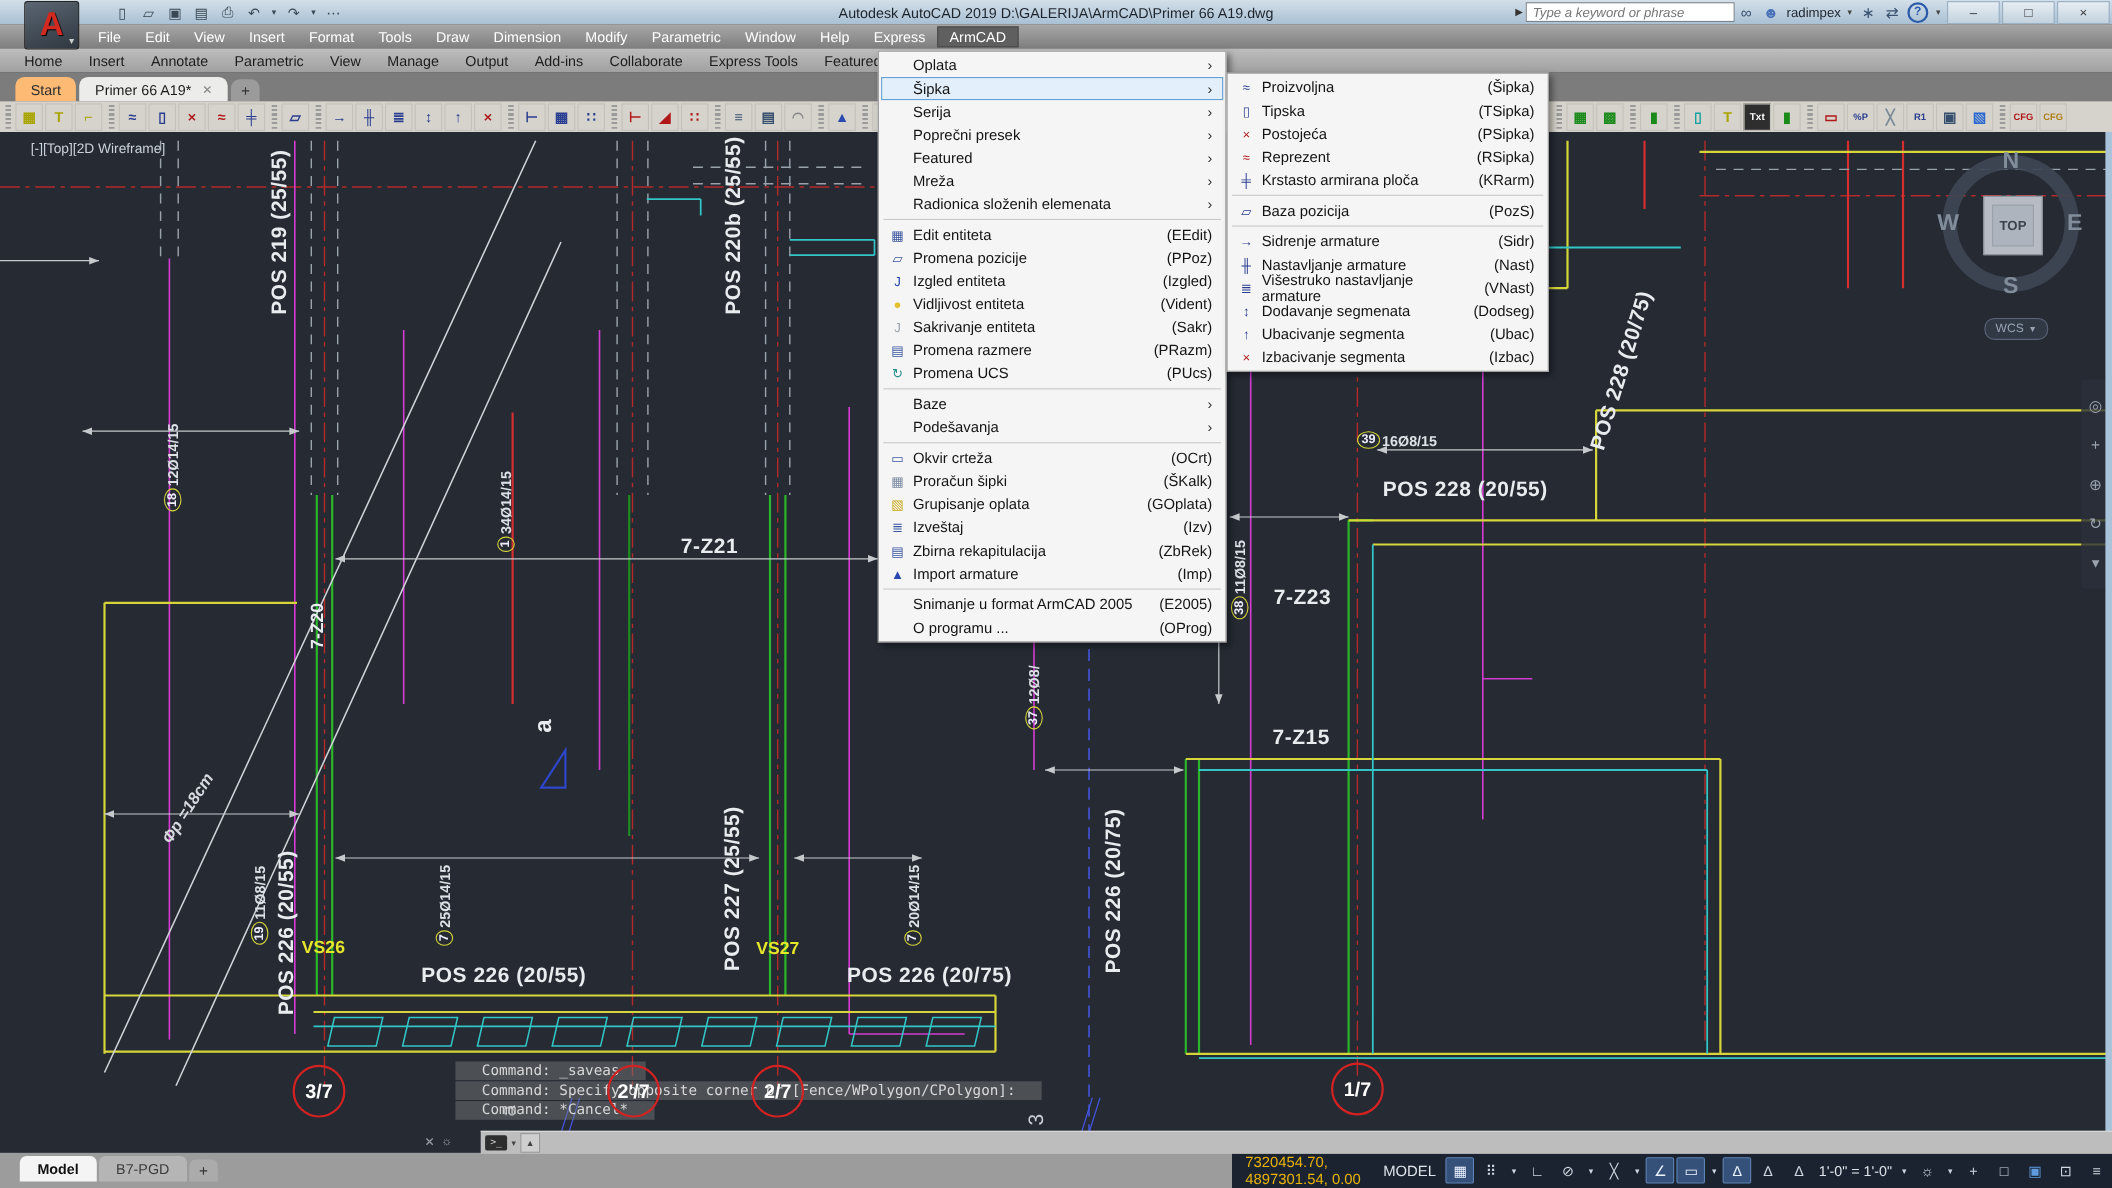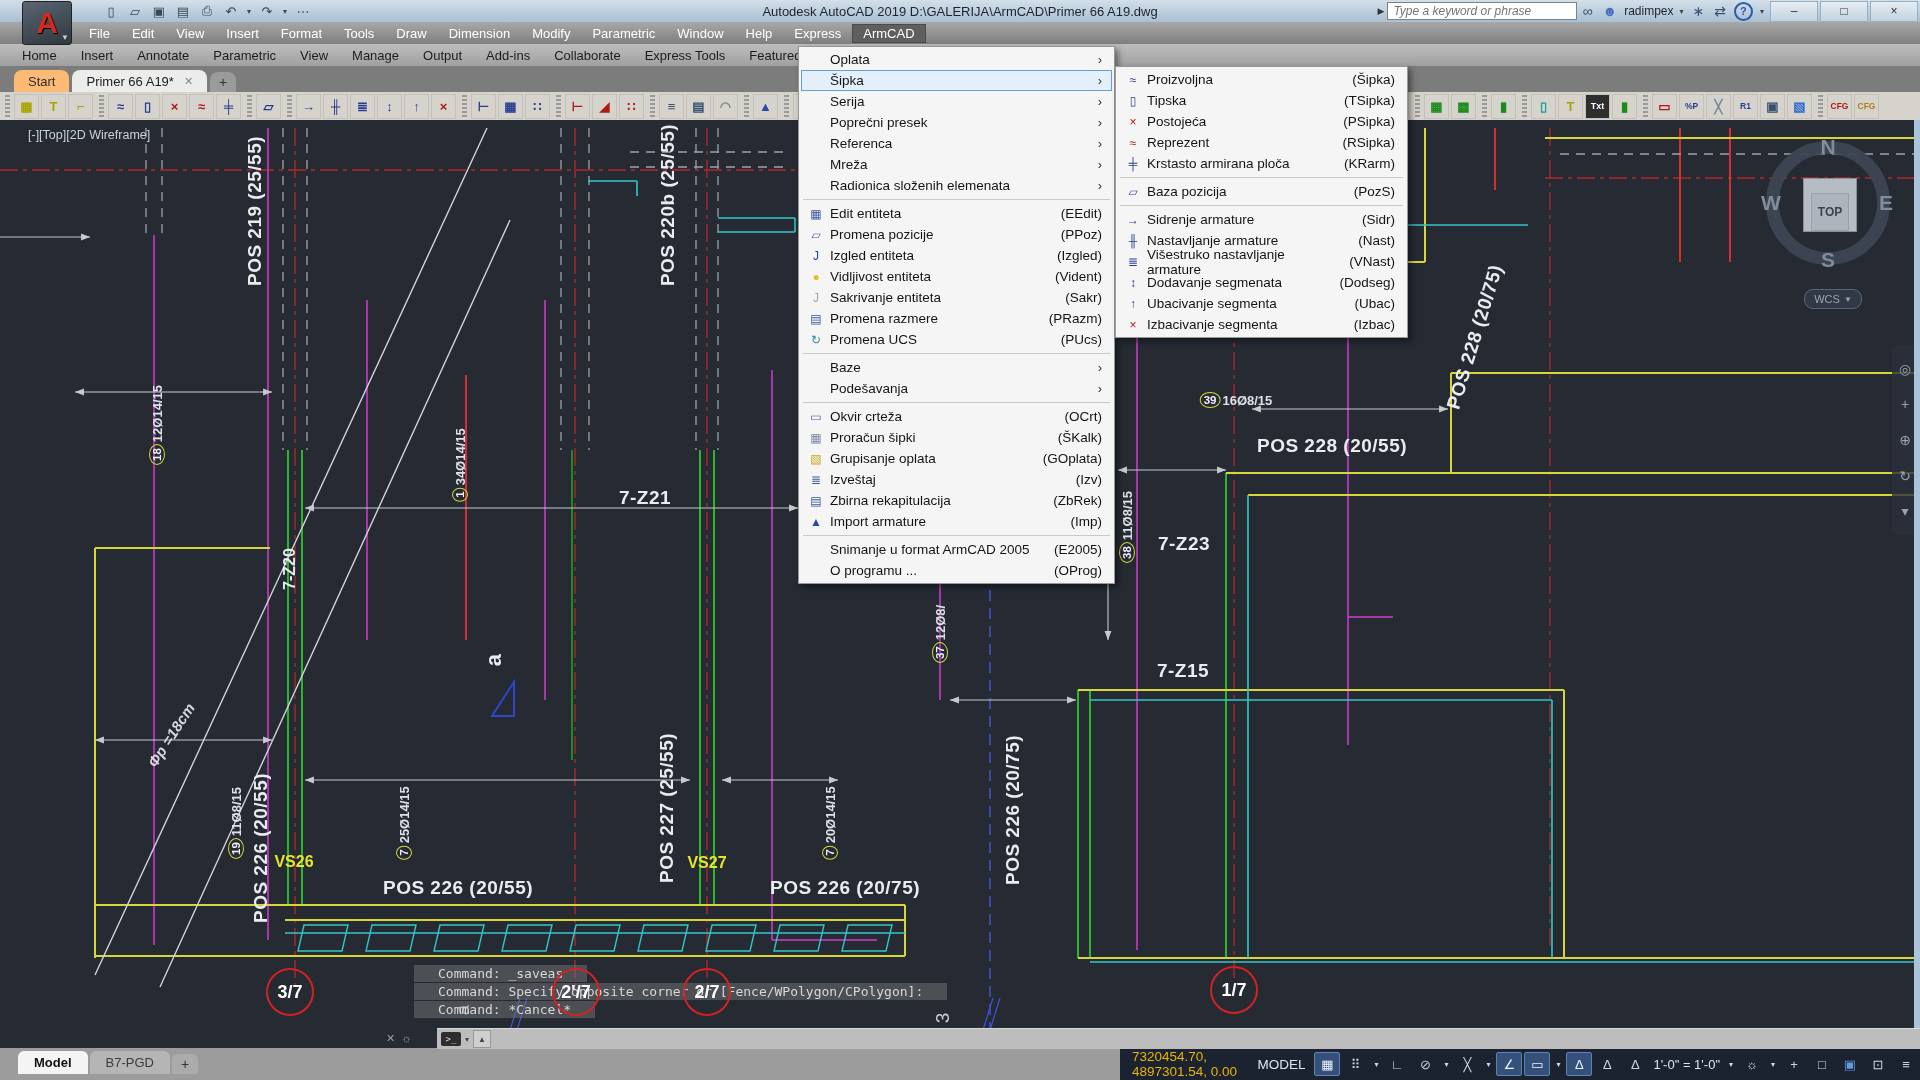--- a/index.html
+++ b/index.html
@@ -80,21 +80,21 @@
     color:#fff;font-weight:bold;font-size:18px;display:flex;align-items:center;justify-content:center;
     transform:translate(-50%,-50%);z-index:4;background:transparent;}
   .hrow{position:absolute;left:414px;height:17px;background:rgba(125,125,125,.45);
     color:#d8d8d8;font-family:"DejaVu Sans Mono",monospace;font-size:13px;line-height:17px;
     padding:0 24px;white-space:nowrap;z-index:3;}
   
   .vc-ring{position:absolute;left:1766px;top:21px;width:124px;height:124px;border-radius:50%;
     border:13px solid rgba(62,71,84,.92);box-sizing:border-box;z-index:5;}
   .vc-letter{position:absolute;color:#828d9c;font-weight:bold;font-size:21px;z-index:6;transform:translate(-50%,-50%);}
   .vc-face{position:absolute;left:1803px;top:58px;width:52px;height:52px;background:#b7bcc4;
-    border:1px solid #8a919b;z-index:6;display:flex;align-items:flex-end;justify-content:center;}
+    border:1px solid #8a919b;z-index:6;display:flex;align-items:center;justify-content:center;}
   .vc-face-inner{width:36px;height:36px;border:1px solid #9aa0a9;background:#aeb4bd;
     display:flex;align-items:center;justify-content:center;font-size:12px;font-weight:bold;color:#3e434b;}
   .wcs-pill{position:absolute;left:1804px;top:169px;width:56px;height:18px;border-radius:9px;
     background:rgba(52,60,72,.85);border:1px solid #5a6577;color:#98a4b4;font-size:11px;
     display:flex;align-items:center;justify-content:center;gap:4px;z-index:6;}
   .wcs-pill .dd{font-size:8px;}
   .navbar{position:absolute;left:1892px;top:225px;width:26px;height:190px;border-radius:4px;
     background:rgba(42,48,58,.8);z-index:6;display:flex;flex-direction:column;align-items:center;
     justify-content:space-around;padding:6px 0;box-sizing:border-box;}
   .nav-ic{color:#9aa3b0;font-size:14px;}
@@ -440,21 +440,21 @@
           <span>34Ø14/15</span>
         </div>
         <div class="lbl dim" style="left: 940px; top: 514px; transform: translate(-50%, -50%) rotate(-90deg);">
           <span class="circ">37</span>
           <span>12Ø8/</span>
         </div>
         <div class="lbl dim" style="left: 1127px; top: 407px; transform: translate(-50%, -50%) rotate(-90deg);">
           <span class="circ">38</span>
           <span>11Ø8/15</span>
         </div>
-        <div class="lbl dim" style="left: 1236px; top: 280px; transform: translate(-50%, -50%) rotate(0deg);">
+        <div class="lbl dim" style="left: 1270px; top: 280px; transform: translate(-50%, -50%) rotate(0deg);">
           <span class="circ">39</span>
           <span>16Ø8/15</span>
         </div>
         <div class="lbl marker" style="left: 494px; top: 540px; transform: translate(-50%, -50%) rotate(-90deg);">
           <span>a</span>
         </div>
         <div class="lbl marker-sm" style="left: 463px; top: 890px; transform: translate(-50%, -50%) rotate(-90deg);">
           <span>a</span>
         </div>
         <div class="lbl marker-sm" style="left: 943px; top: 898px; transform: translate(-50%, -50%) rotate(-90deg);">
@@ -558,21 +558,21 @@
         <span class="mi-label">Serija</span>
         <span class="mi-right arrow">›</span>
       </div>
       <div class="mi">
         <span class="mi-ic"></span>
         <span class="mi-label">Poprečni presek</span>
         <span class="mi-right arrow">›</span>
       </div>
       <div class="mi">
         <span class="mi-ic"></span>
-        <span class="mi-label">Referenca</span>
+        <span class="mi-label">Featured</span>
         <span class="mi-right arrow">›</span>
       </div>
       <div class="mi">
         <span class="mi-ic"></span>
         <span class="mi-label">Mreža</span>
         <span class="mi-right arrow">›</span>
       </div>
       <div class="mi">
         <span class="mi-ic"></span>
         <span class="mi-label">Radionica složenih elemenata</span>

